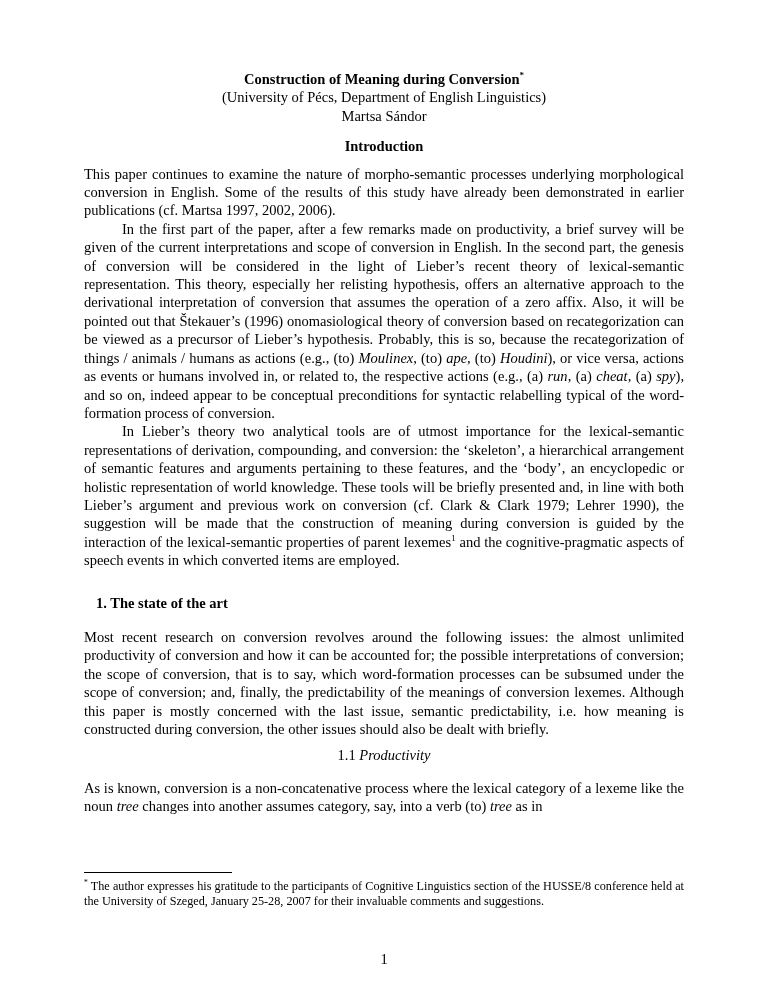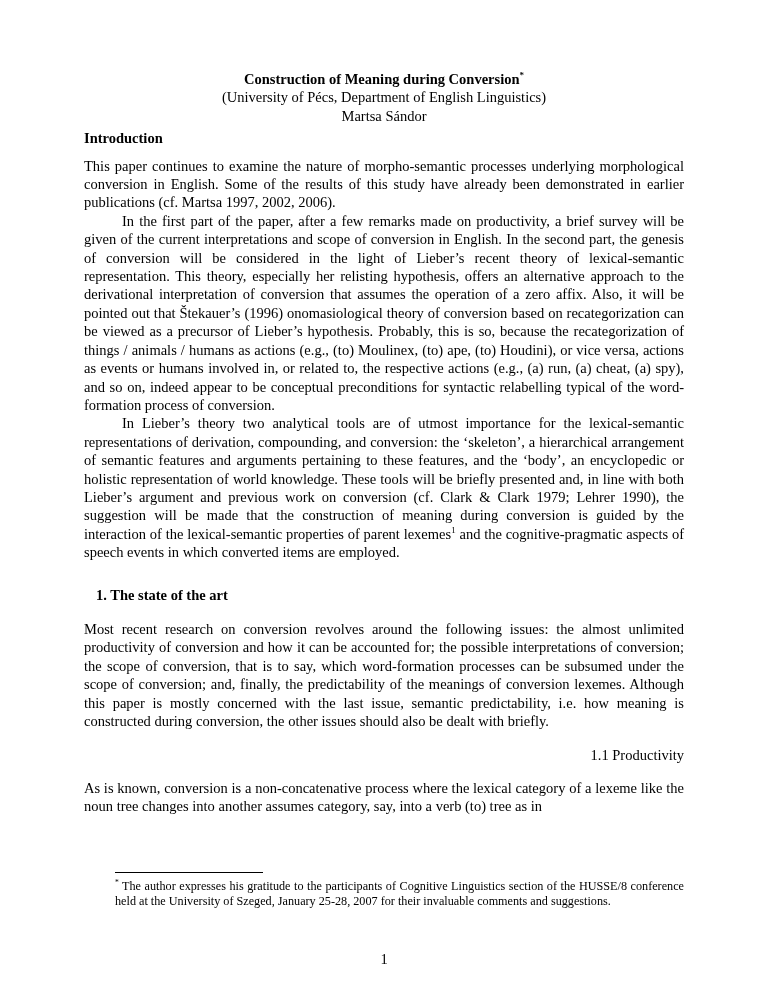--- a/index.html
+++ b/index.html
@@ -5,30 +5,30 @@
   * { box-sizing: border-box; }
   html, body { margin: 0; padding: 0; background: #ffffff; }
   .page {
     width: 768px; height: 994px; background: #ffffff; position: relative;
     font-family: "Liberation Serif", "DejaVu Serif", serif; color: #000;
     padding: 70px 84px 0 84px; overflow: hidden;
   }
   .content > div { font-size: 14.5px; line-height: 18.4px; }
   .t-title { text-align: center; font-weight: bold; }
   .t-center { text-align: center; }
-  .t-heading { font-weight: bold; margin: 4px 0 9px; text-align: left; }
+  .t-heading { font-weight: bold; margin: 12px 0 9px; text-align: center; }
   .t-section { font-weight: bold; margin: 24px 12px 16px; text-align: left; }
-  .t-subheading { margin: 16px 0 14px; text-align: right; }
+  .t-subheading { margin: 8px 0 14px; text-align: center; }
   .t-para { text-align: justify; }
   .t-para.indent { text-indent: 38px; }
-  .s-i { }
+  .s-i { font-style: italic; }
   .s-sup { vertical-align: super; font-size: 0.62em; line-height: 0; }
   .footnotes {
     position: absolute; left: 84px; right: 84px; top: 872px;
-    font-size: 12.2px; line-height: 15.2px; margin-left: 31px;
+    font-size: 12.2px; line-height: 15.2px;
   }
   .footnote-rule { width: 148px; border-top: 1.5px solid #000; margin-bottom: 6px; }
   .t-footnote { text-align: justify; }
   .page-number {
     position: absolute; left: 0; right: 0; bottom: 26px;
     text-align: center; font-size: 14.5px;
   }
 </style>
 </head>
 <body>

